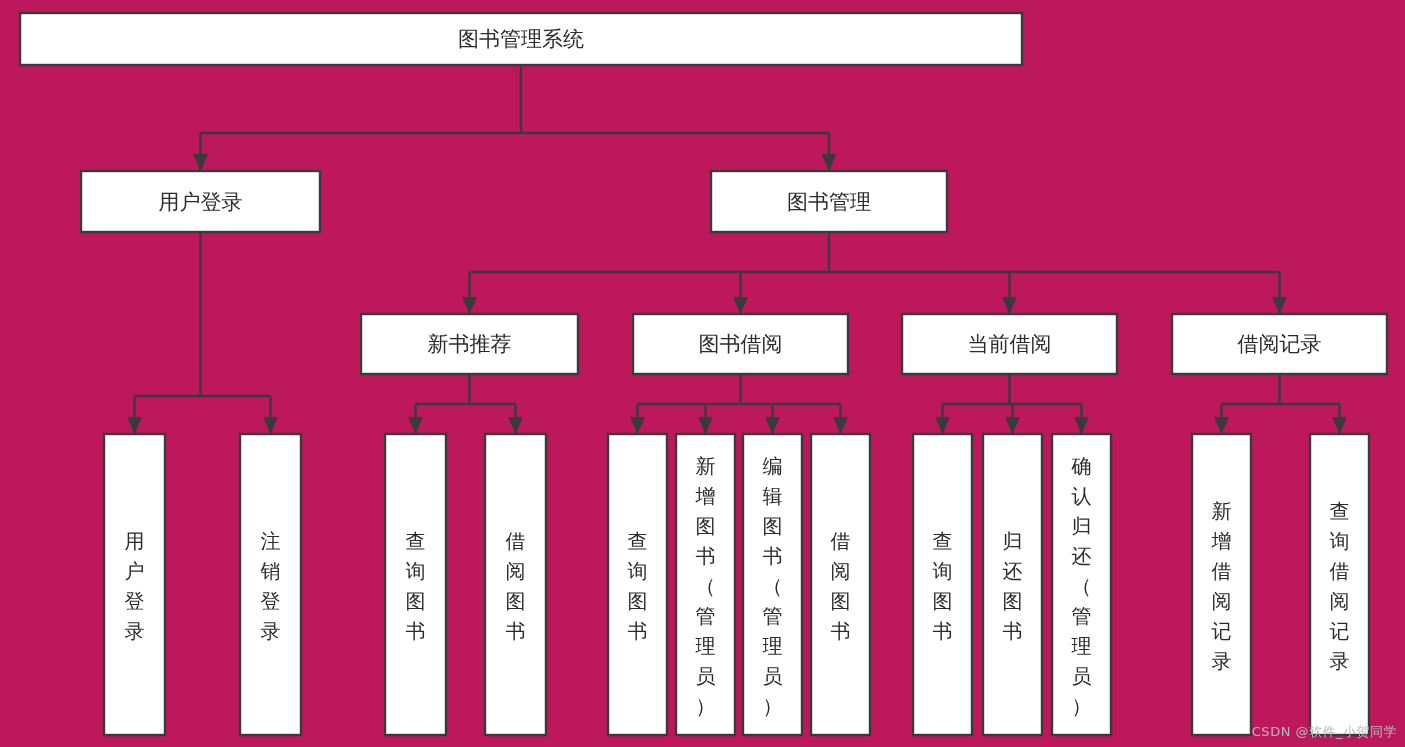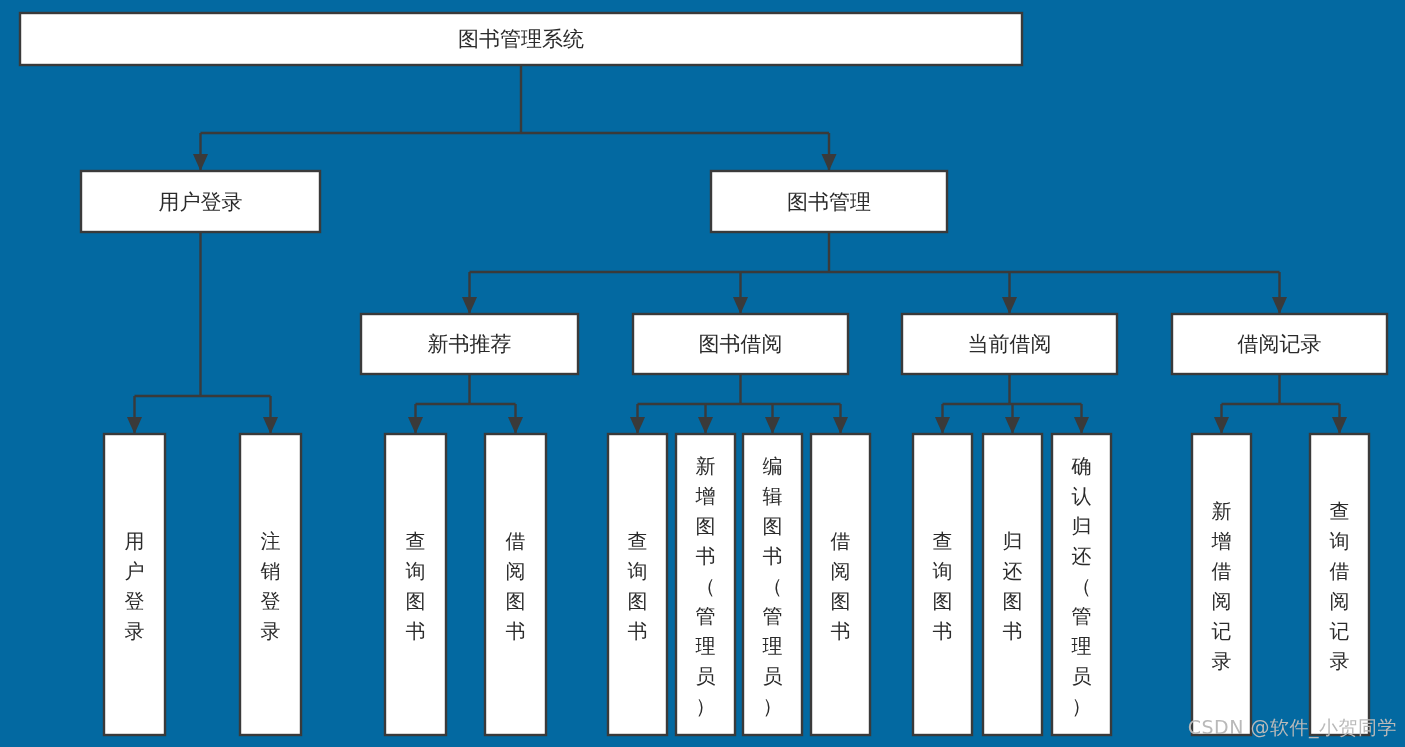--- a/index.html
+++ b/index.html
@@ -8,21 +8,21 @@
     padding: 0;
     background: #ffffff;
   }
   body {
     font-family: "DejaVu Sans", "Liberation Sans", sans-serif;
   }
   #diagram-root {
     position: relative;
     width: 1405px;
     height: 747px;
-    background: #0369a1;
+    background: #be185d;
     overflow: hidden;
   }
   svg.diagram-canvas {
     position: absolute;
     left: 0;
     top: 0;
     width: 1405px;
     height: 747px;
     display: block;
   }
@@ -53,21 +53,21 @@
     font-family: "DejaVu Sans", "Liberation Sans", sans-serif;
     font-size: 20px;
     text-anchor: middle;
   }
   .watermark-text {
     position: absolute;
     right: 8px;
     bottom: 6px;
     color: #b9b9b9;
     font-family: "DejaVu Sans", "Liberation Sans", sans-serif;
-    font-size: 19px;
+    font-size: 13px;
     letter-spacing: 0.5px;
     white-space: nowrap;
     user-select: none;
   }
 </style>
 </head>
 <body>
 
 <div id="diagram-root">
   <svg class="diagram-canvas" id="diagram-canvas" viewBox="0 0 1405 747" xmlns="http://www.w3.org/2000/svg">

